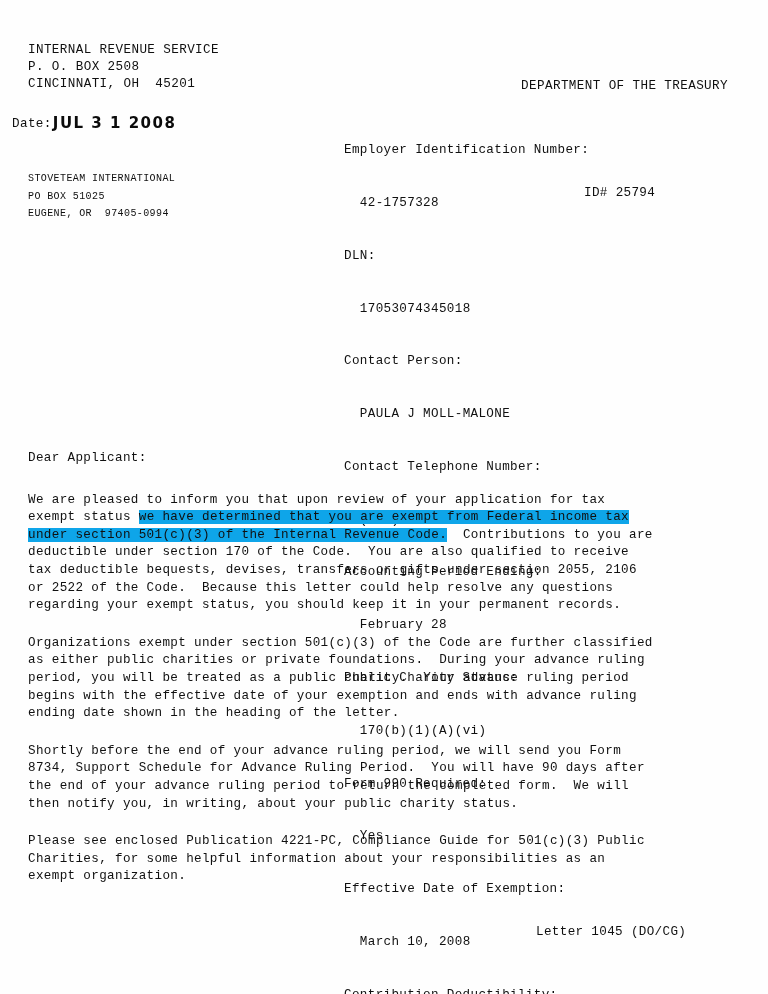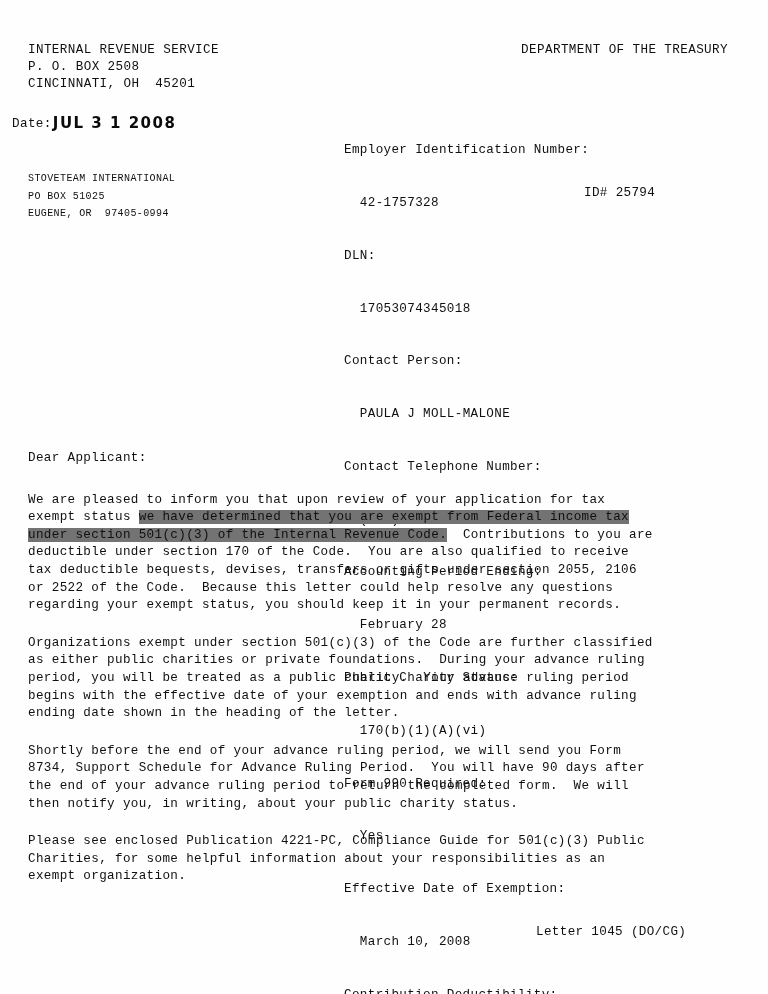--- a/index.html
+++ b/index.html
@@ -35,20 +35,21 @@
   .hdr-row {
     display: flex;
     justify-content: space-between;
   }
   .hdr-left-lines {
     white-space: pre;
   }
   .hdr-right {
     font-size: 12.6px;
     letter-spacing: 0.4px;
+    margin-top: 36px;
   }
   .date-row {
     position: absolute;
     left: 12px;
     top: 113px;
     display: flex;
     align-items: flex-end;
   }
   .date-label {
     font-size: 12.6px;
@@ -103,21 +104,21 @@
   }
   .salutation {
     margin-bottom: 24px;
     white-space: pre;
   }
   .para {
     margin-bottom: 20px;
     white-space: pre-wrap;
   }
   .hl {
-    background: #737373;
+    background: #0ea5e9;
     box-decoration-break: clone;
     -webkit-box-decoration-break: clone;
   }
   .footer {
     position: absolute;
     left: 536px;
     top: 925px;
     font-size: 12.6px;
     letter-spacing: 0.35px;
   }

